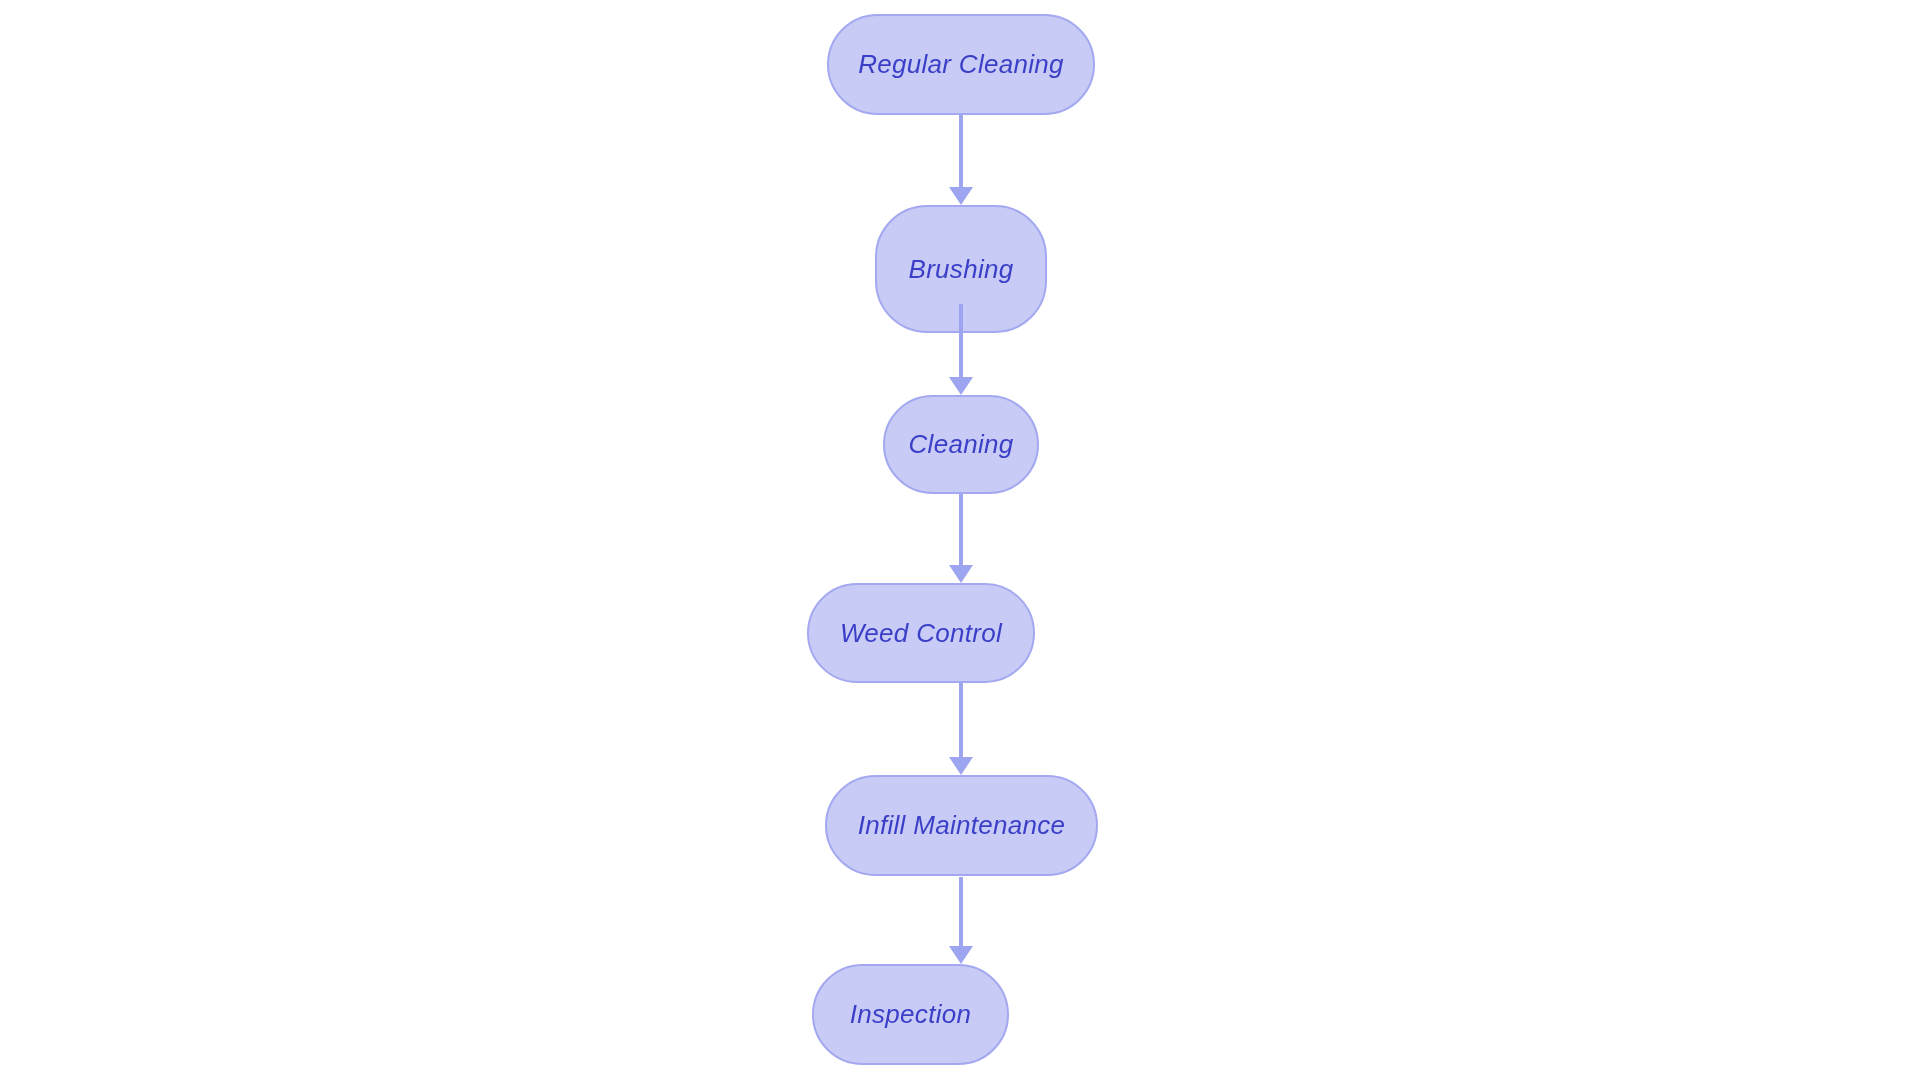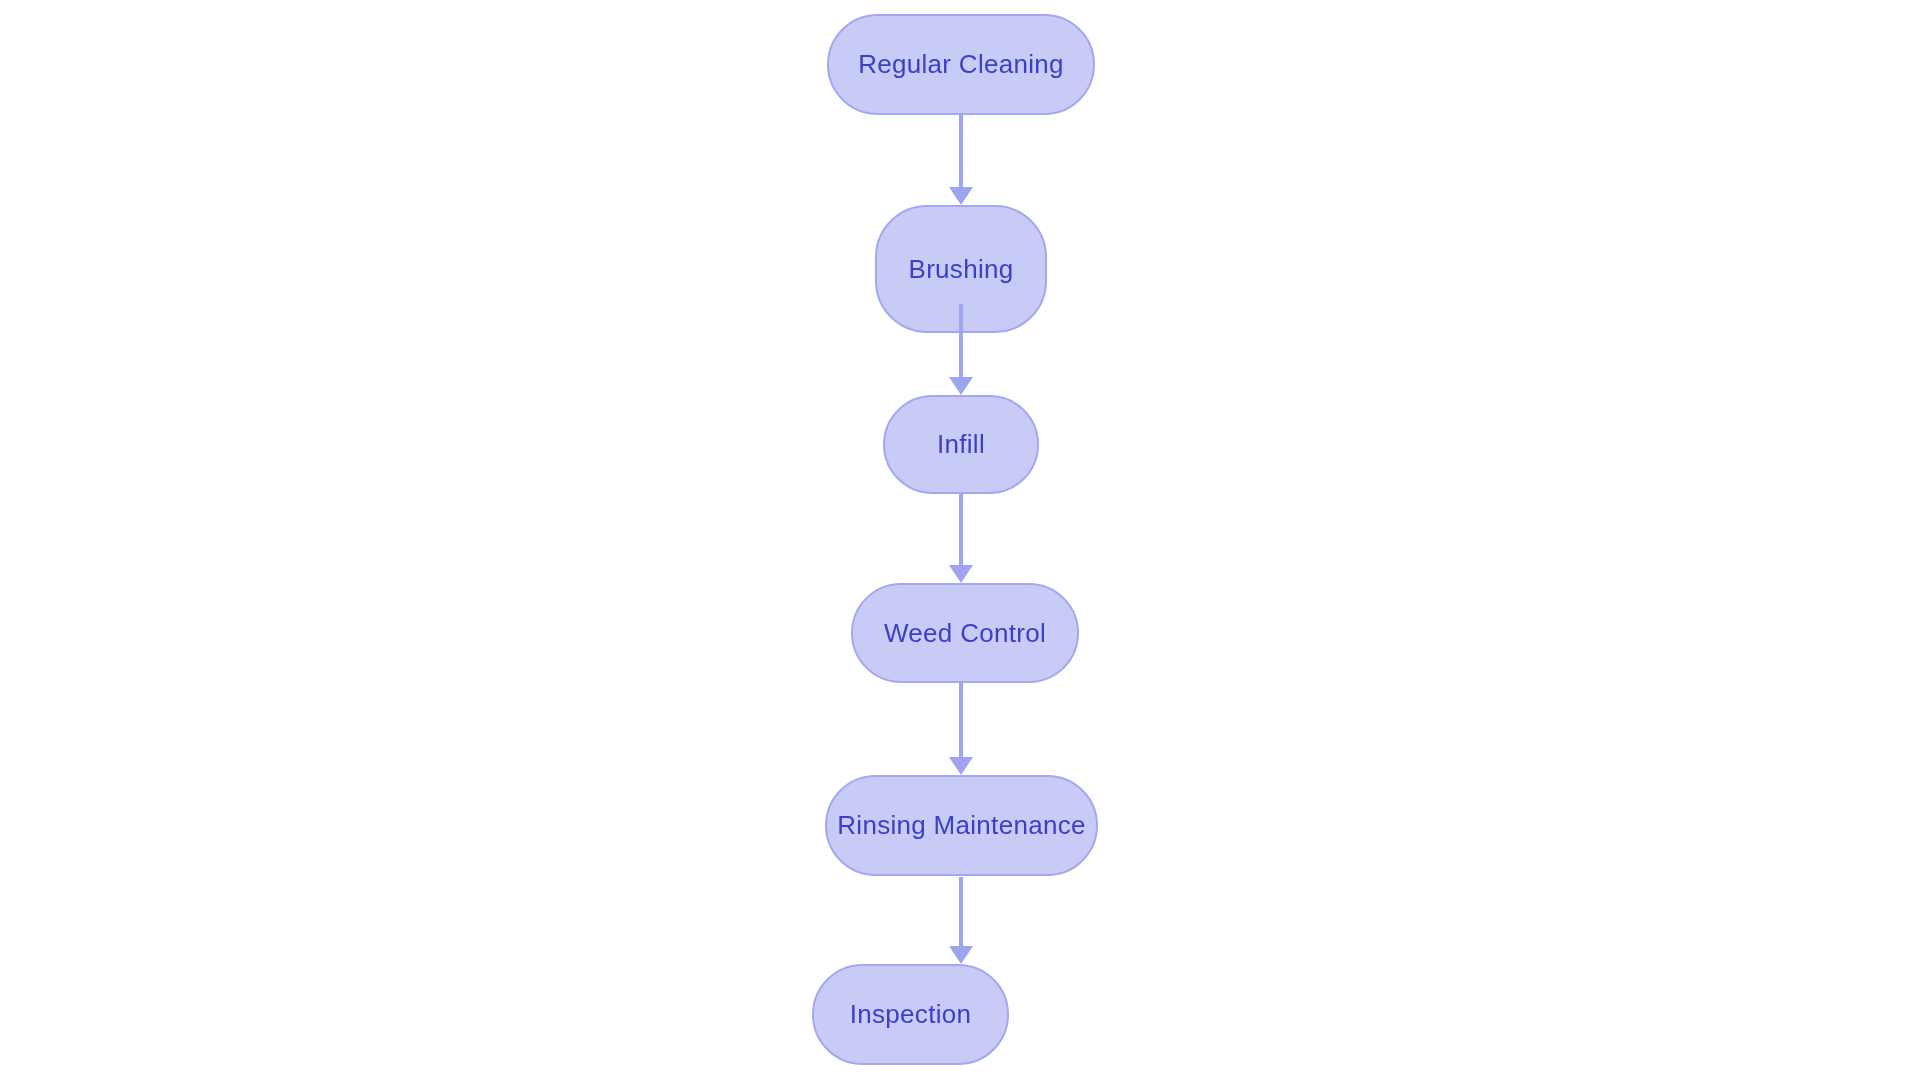--- a/index.html
+++ b/index.html
@@ -22,25 +22,26 @@
     border: 2px solid #a3a8f0;
     border-radius: 52px;
     color: #3b3fc8;
     font-size: 26px;
     letter-spacing: 0.3px;
     display: flex;
     align-items: center;
     justify-content: center;
     text-align: center;
     white-space: nowrap;
+    font-style: italic;
   }
   .n1 { left: 827px; top: 14px;  width: 268px; height: 101px; }
   .n2 { left: 875px; top: 205px; width: 172px; height: 128px;  }
   .n3 { left: 883px; top: 395px; width: 156px; height: 99px;  }
-  .n4 { left: 851px; top: 583px; width: 228px; height: 100px; }
+  .n4 { left: 807px; top: 583px; width: 228px; height: 100px; }
   .n5 { left: 825px; top: 775px; width: 273px; height: 101px; }
   .n6 { left: 812px; top: 964px; width: 197px; height: 101px; }
 
   .arrow {
     position: absolute;
     left: 949px;            
     width: 24px;
     display: flex;
     flex-direction: column;
     align-items: center;
@@ -80,39 +81,39 @@
   <div class="node n2">
     <span>Brushing</span>
   </div>
 
   <div class="arrow a2">
     <div class="shaft"></div>
     <div class="head"></div>
   </div>
 
   <div class="node n3">
-    <span>Infill</span>
+    <span>Cleaning</span>
   </div>
 
   <div class="arrow a3">
     <div class="shaft"></div>
     <div class="head"></div>
   </div>
 
   <div class="node n4">
     <span>Weed Control</span>
   </div>
 
   <div class="arrow a4">
     <div class="shaft"></div>
     <div class="head"></div>
   </div>
 
   <div class="node n5">
-    <span>Rinsing Maintenance</span>
+    <span>Infill Maintenance</span>
   </div>
 
   <div class="arrow a5">
     <div class="shaft"></div>
     <div class="head"></div>
   </div>
 
   <div class="node n6">
     <span>Inspection</span>
   </div>

